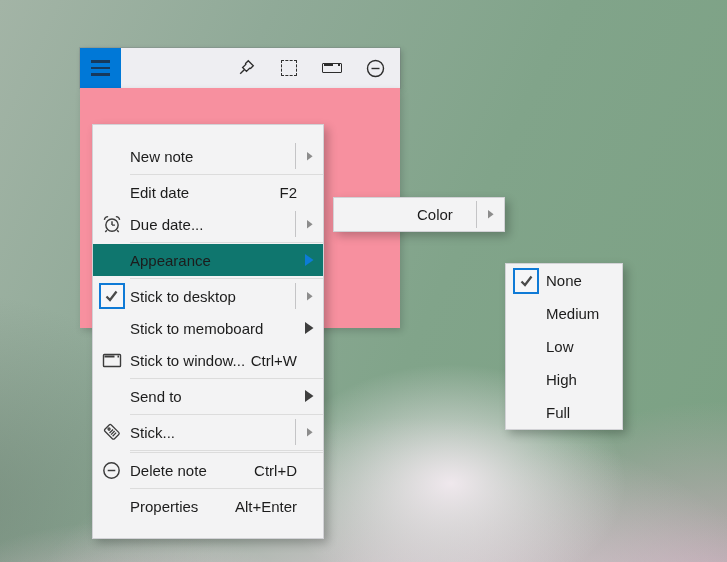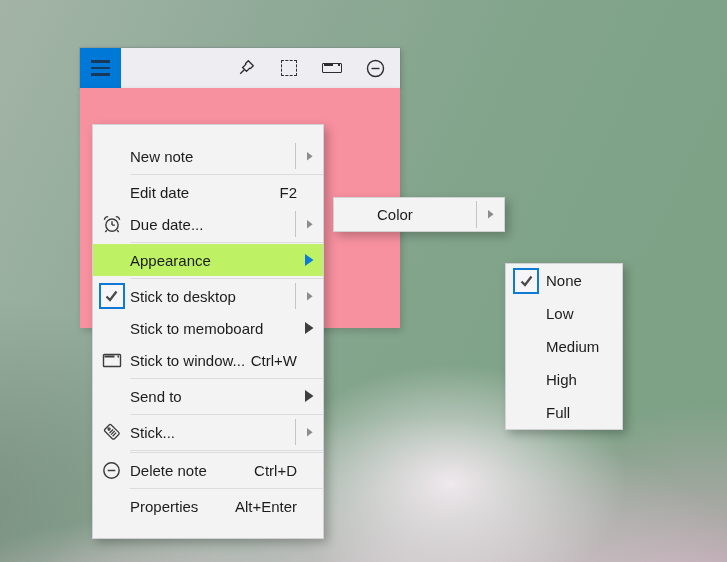--- a/index.html
+++ b/index.html
@@ -35,25 +35,25 @@
   .bar-ico::before{content:"";position:absolute;left:1px;top:0px;width:9px;height:2px;background:#2d2d2d;}
   .bar-ico::after{content:"";position:absolute;right:1px;top:0px;width:2px;height:2px;background:#2d2d2d;}
   .note{position:absolute;left:0;top:40px;width:320px;height:240px;background:#f7909f;
     box-shadow:2px 3px 7px rgba(0,0,0,0.16);}
   
   .menu{
     position:absolute;background:#f3f3f4;border:1px solid #d2d2d6;box-sizing:border-box;
     box-shadow:4px 4px 9px rgba(0,0,0,0.24);color:#1c1c1c;font-size:15px;
   }
   #main-menu{left:92px;top:88px;width:232px;padding:15px 0;z-index:10;margin-top:36px;}
-  #appearance-menu{left:333px;top:197px;width:172px;z-index:11;}
+  #appearance-menu{left:333px;top:197px;width:172px;z-index:11;padding-left:40px;}
   #transparency-menu{left:505px;top:263px;width:118px;z-index:12;}
   .mi{height:32px;position:relative;display:flex;align-items:center;cursor:default;}
   #appearance-menu .mi,#transparency-menu .mi{height:33px;}
-  .mi.hl{background:#bef264;text-align:center;}
+  .mi.hl{background:#0f766e;text-align:center;}
   .ico{width:37px;flex:0 0 37px;display:flex;align-items:center;justify-content:center;}
   #transparency-menu .ico{width:40px;flex:0 0 40px;}
   .lbl{white-space:nowrap;}
   #appearance-menu .lbl{margin-left:43px;}
   .sc{margin-left:auto;margin-right:26px;white-space:nowrap;}
   .arrowzone{position:absolute;right:0;top:0;width:27px;height:100%;
     display:flex;align-items:center;justify-content:center;}
   .splitline{position:absolute;right:27px;top:3px;bottom:3px;width:1px;background:#c4c4c6;}
   .msep{height:1px;background:#dcdcdc;margin:1.5px 0 1.5px 37px;}
   .chk{width:26px;height:26px;box-sizing:border-box;border:2px solid #0f7ad6;background:#f6f6f8;
@@ -257,27 +257,27 @@
       <span class="chk">
         <svg width="15" height="14" viewBox="0 0 15 14">
             <polyline points="2.5,7.5 6,11 12.5,2.5" fill="none" stroke="#4a4a4a" stroke-width="2.3"></polyline>
           </svg>
       </span>
     </span>
     <span class="lbl">None</span>
   </div>
   <div class="mi">
     <span class="ico"></span>
+    <span class="lbl">Medium</span>
+  </div>
+  <div class="mi">
+    <span class="ico"></span>
     <span class="lbl">Low</span>
   </div>
   <div class="mi">
     <span class="ico"></span>
-    <span class="lbl">Medium</span>
-  </div>
-  <div class="mi">
-    <span class="ico"></span>
     <span class="lbl">High</span>
   </div>
   <div class="mi">
     <span class="ico"></span>
     <span class="lbl">Full</span>
   </div>
 </div>
 
 </body></html>

